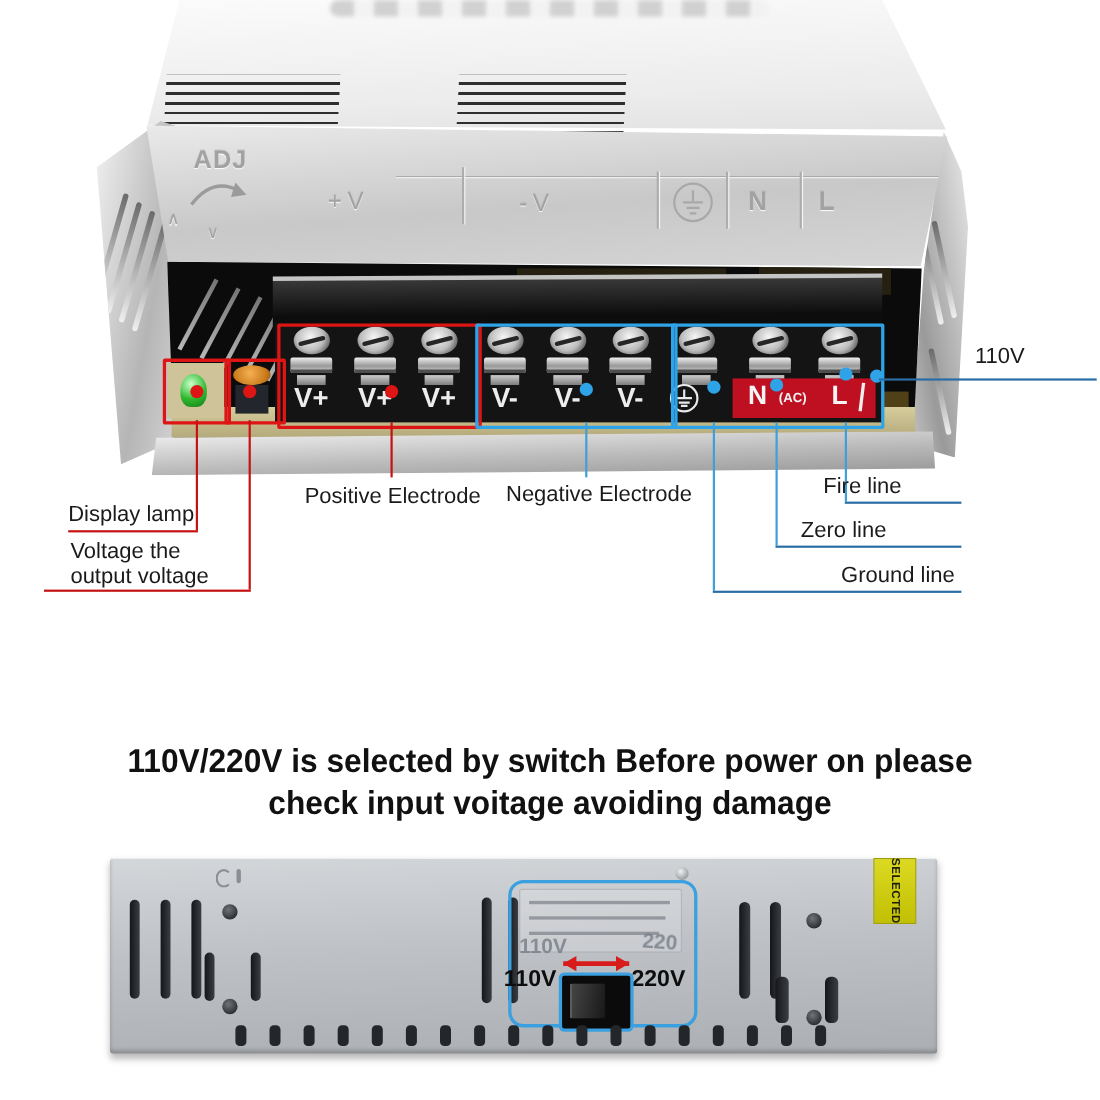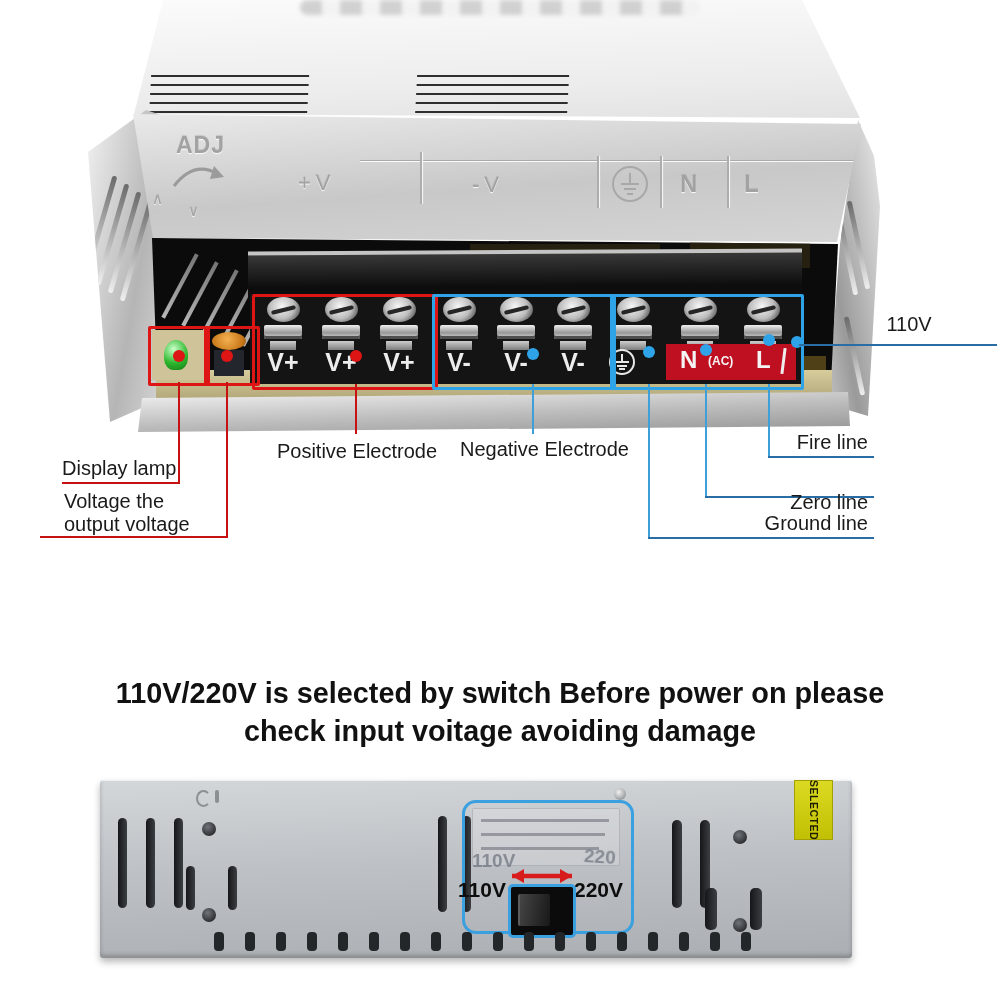--- a/index.html
+++ b/index.html
@@ -286,22 +286,22 @@
   <div class="abs vl blue-lv" style="left:768px;top:384px;height:72px;"></div>
   <div class="abs hl blue-l" style="left:768px;top:456px;width:106px;"></div>
   <div class="abs hl blue-l" style="left:799px;top:344px;width:198px;"></div>
 
   <div class="abs lab" style="left:820px;top:313px;width:178px;text-align:center;">110V</div>
   <div class="abs lab" style="left:62px;top:457px;">Display lamp</div>
   <div class="abs lab" style="left:64px;top:490px;">Voltage the</div>
   <div class="abs lab" style="left:64px;top:513px;">output voltage</div>
   <div class="abs lab" style="left:452px;top:438px;width:185px;text-align:center;">Negative Electrode</div>
   <div class="abs lab" style="left:267px;top:440px;width:180px;text-align:center;">Positive Electrode</div>
-  <div class="abs lab" style="left:700px;top:431px;width:168px;text-align:right;">Fire line</div>
-  <div class="abs lab" style="left:700px;top:471px;width:168px;text-align:right;margin-top:20px;">Zero line</div>
+  <div class="abs lab" style="left:700px;top:431px;width:168px;text-align:center;">Fire line</div>
+  <div class="abs lab" style="left:728px;top:471px;width:168px;">Zero line</div>
   <div class="abs lab" style="left:700px;top:512px;width:168px;text-align:right;">Ground line</div>
 
   <div class="abs heading">
     <div>110V/220V is selected by switch Before power on please</div>
     <div>check input voitage avoiding damage</div>
   </div>
 
   <div class="abs bpanel">
     <div class="emboss-c"></div>
     <div class="emboss-slot"></div>

